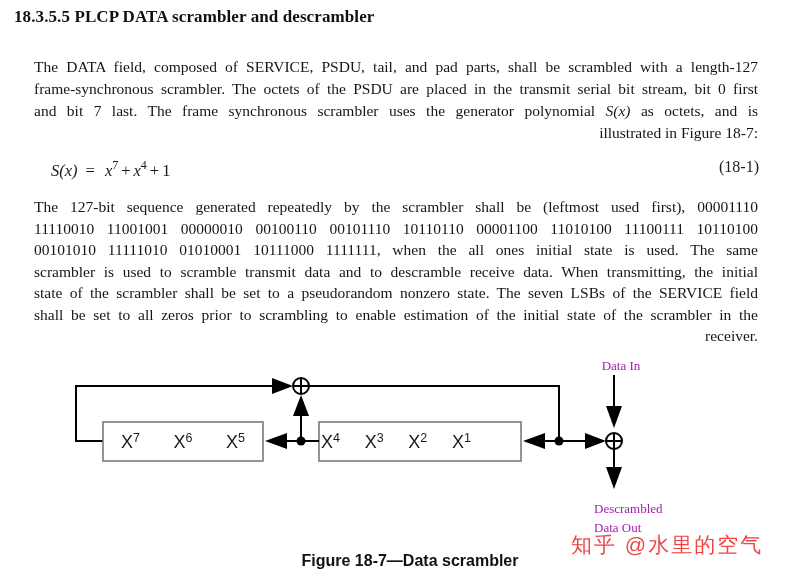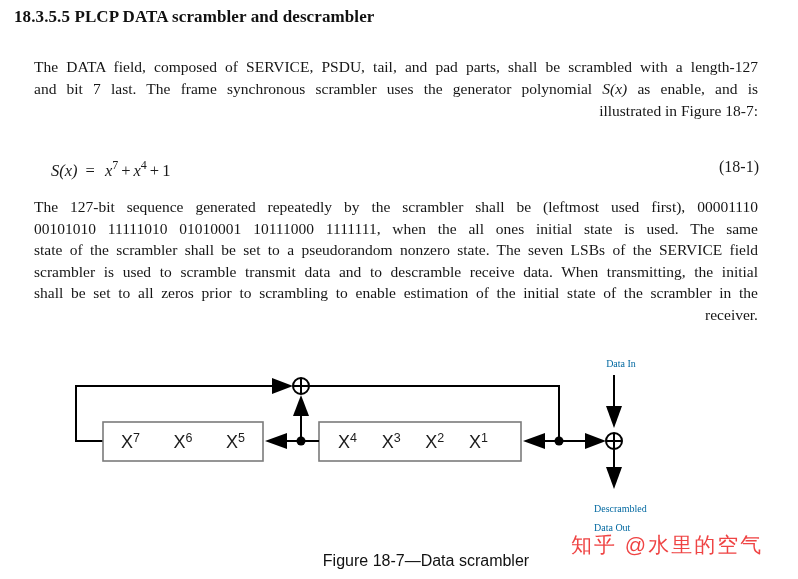--- a/index.html
+++ b/index.html
@@ -32,57 +32,59 @@
   .eq-main sup { font-size:12px; vertical-align:7px; font-style:normal; }
   .eq-number { position:absolute; right:55px; top:3px; font-size:16px; }
   .figure { position:absolute; left:0; top:355px; width:798px; height:200px; }
   .figure svg { position:absolute; left:0; top:0; }
   .reg {
     position:absolute; display:flex; align-items:center; justify-content:space-between;
     font-family:"Liberation Sans", sans-serif; font-size:18px; color:#1c1c1c;
   }
   .reg sup { font-size:12.5px; vertical-align:6px; }
   .reg1 { left:103px; top:67px; width:160px; height:39px; padding:0 18px; }
-  .reg2 { left:319px; top:67px; width:188px; height:39px; padding:0 19px; }
-  .fig-label { position:absolute; font-size:10px; color:#0369a1; }
+  .reg2 { left:302px; top:67px; width:188px; height:39px; padding:0 19px; }
+  .fig-label { position:absolute; font-size:13px; color:#a21caf; }
   .data-in { left:586px; top:3px; width:70px; text-align:center; }
   .data-out { left:594px; top:145px; line-height:18.5px; }
   .caption {
-    position:absolute; top:552px; left:16px; width:772px; text-align:center;
-    font-family:"Liberation Sans", sans-serif; font-weight:normal; font-size:16px; color:#111;padding-left:48px;
+    position:absolute; top:552px; left:0; width:772px; text-align:center;
+    font-family:"Liberation Sans", sans-serif; font-weight:bold; font-size:16px; color:#111;padding-left:48px;
   }
   .watermark {
     position:absolute; left:571px; top:531px; white-space:nowrap;
     font-family:"Liberation Sans", sans-serif; font-size:21px;
     color:#ef4444; letter-spacing:2px;
   }
 </style>
 </head>
 <body>
 
 <div class="page">
 
   <div class="heading">18.3.5.5 PLCP DATA scrambler and descrambler</div>
 
   <div class="para para1">
     <div class="jline">The DATA field, composed of SERVICE, PSDU, tail, and pad parts, shall be scrambled with a length-127</div>
-    <div class="jline"><span>and bit 7 last. The frame synchronous scrambler uses the generator polynomial </span><span class="it">S(x)</span><span> as enable, and is</span></div>
+    <div class="jline">frame-synchronous scrambler. The octets of the PSDU are placed in the transmit serial bit stream, bit 0 first</div>
+    <div class="jline"><span>and bit 7 last. The frame synchronous scrambler uses the generator polynomial </span><span class="it">S(x)</span><span> as octets, and is</span></div>
     <div class="lline">illustrated in Figure 18-7:</div>
   </div>
 
   <div class="equation-row">
     <span class="eq-main"><span class="lhs">S(x)</span><span class="equals">=</span><span class="it">x</span><sup>7</sup><span class="plus">+</span><span class="it">x</span><sup>4</sup><span class="plus">+</span><span>1</span></span>
     <span class="eq-number">(18-1)</span>
   </div>
 
   <div class="para para2">
     <div class="jline">The 127-bit sequence generated repeatedly by the scrambler shall be (leftmost used first), 00001110</div>
+    <div class="jline">11110010 11001001 00000010 00100110 00101110 10110110 00001100 11010100 11100111 10110100</div>
     <div class="jline">00101010 11111010 01010001 10111000 1111111, when the all ones initial state is used. The same</div>
+    <div class="jline">scrambler is used to scramble transmit data and to descramble receive data. When transmitting, the initial</div>
     <div class="jline">state of the scrambler shall be set to a pseudorandom nonzero state. The seven LSBs of the SERVICE field</div>
-    <div class="jline">scrambler is used to scramble transmit data and to descramble receive data. When transmitting, the initial</div>
     <div class="jline">shall be set to all zeros prior to scrambling to enable estimation of the initial state of the scrambler in the</div>
     <div class="lline">receiver.</div>
   </div>
 
   <div class="figure">
     <svg width="798" height="200" viewBox="0 0 798 200">
 
       <path d="M103,86 H76 V31 H272" stroke="#000" stroke-width="2" fill="none"></path>
       <polygon points="272,23 272,39 293,31" fill="#000"></polygon>
 

